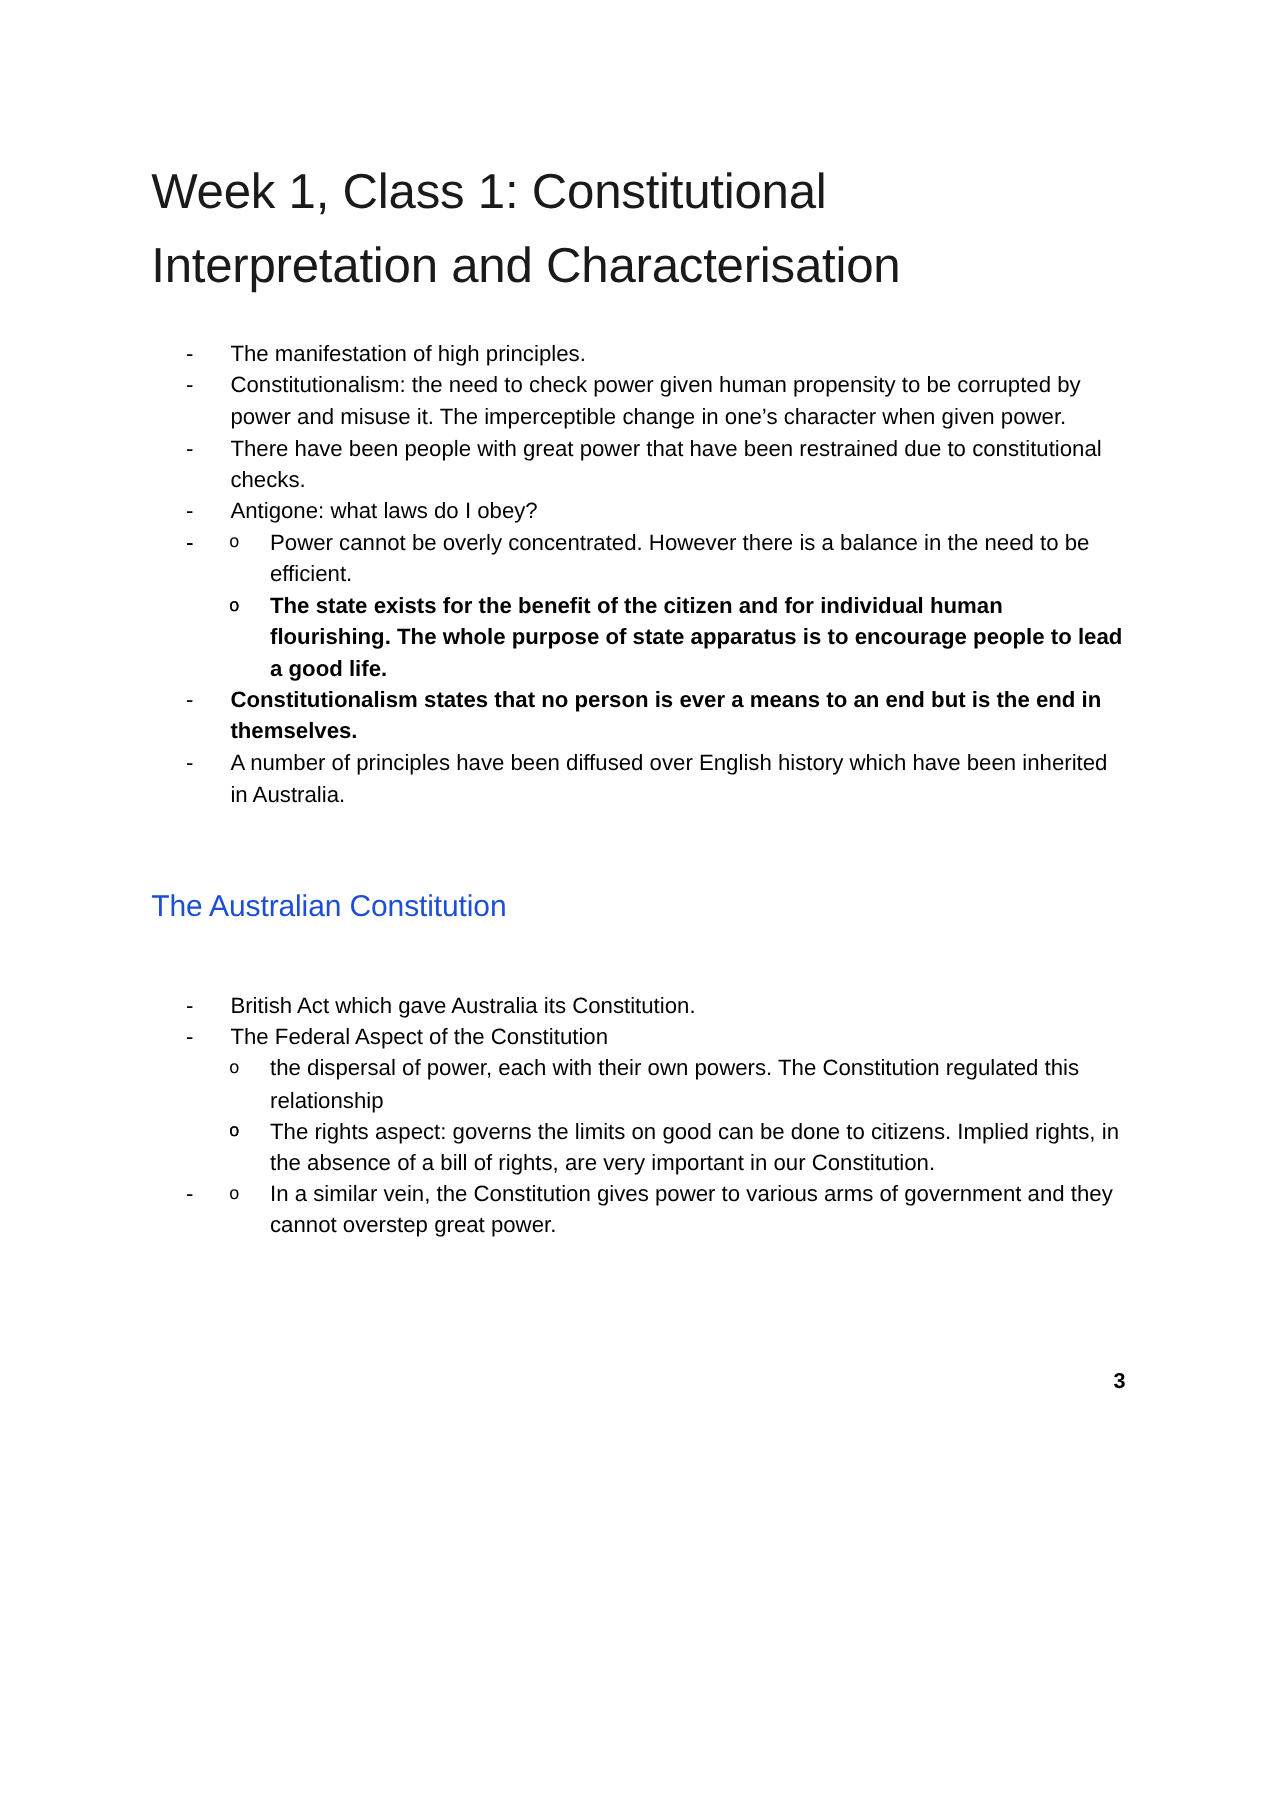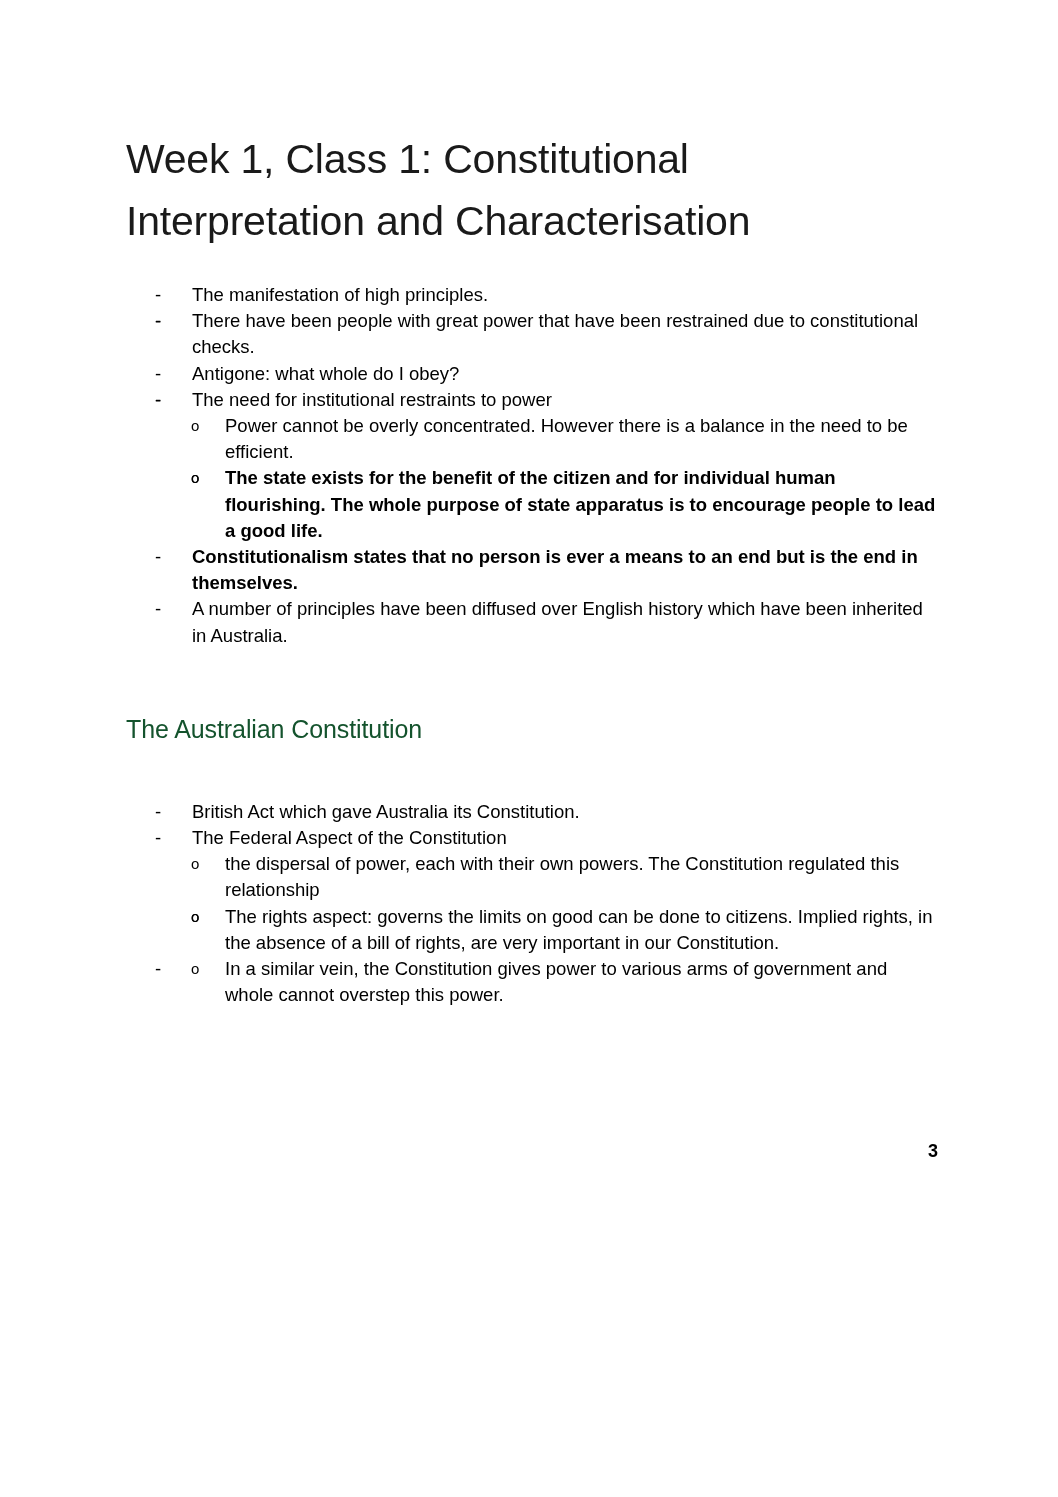--- a/index.html
+++ b/index.html
@@ -110,50 +110,50 @@
 
 <div class="page" style="background: rgb(255, 255, 255);">
   <div class="content">
 
     <h1 class="doc-title">Week 1, Class 1: Constitutional Interpretation and Characterisation</h1>
 
     <div class="gap-title-list"></div>
 
     <ul class="lvl1" id="list-section1">
         <li class="bullet1"><span class="marker">-</span><span class="txt">The manifestation of high principles.</span></li>
+        <li class="bullet1"><span class="marker">-</span><span class="txt">Constitutionalism: the need to check power given human propensity to be corrupted by power and misuse it. The imperceptible change in one’s character when given power.</span></li>
+        <li class="bullet1"><span class="marker">-</span><span class="txt">There have been people with great power that have been restrained due to constitutional checks.</span></li>
+        <li class="bullet1"><span class="marker">-</span><span class="txt">Antigone: what laws do I obey?</span></li>
         <li class="bullet1"><span class="marker">-</span></li>
-        <li class="bullet1"><span class="marker">-</span><span class="txt">There have been people with great power that have been restrained due to constitutional checks.</span></li>
-        <li class="bullet1"><span class="marker">-</span><span class="txt">Antigone: what whole do I obey?</span></li>
         <li class="bullet1"><span class="marker">-</span></li>
-        <li class="bullet1"><span class="marker">-</span><span class="txt">The need for institutional restraints to power</span></li>
         <ul class="lvl2">
           <li class="bullet2"><span class="marker">o</span><span class="txt">Power cannot be overly concentrated. However there is a balance in the need to be efficient.</span></li>
           <li class="bullet2"><span class="marker">o</span></li>
           <li class="bullet2"><span class="marker">o</span><span class="txt bold">The state exists for the benefit of the citizen and for individual human flourishing. The whole purpose of state apparatus is to encourage people to lead a good life.</span></li>
         </ul>
         <li class="bullet1"><span class="marker">-</span><span class="txt bold">Constitutionalism states that no person is ever a means to an end but is the end in themselves.</span></li>
         <li class="bullet1"><span class="marker">-</span><span class="txt">A number of principles have been diffused over English history which have been inherited in Australia.</span></li>
       </ul>
 
     <div class="gap-list-heading"></div>
 
-    <h2 class="section-heading" style="color: #14532d;">The Australian Constitution</h2>
+    <h2 class="section-heading" style="color: #1d4ed8;">The Australian Constitution</h2>
 
     <div class="gap-heading-list"></div>
 
     <ul class="lvl1" id="list-section2">
         <li class="bullet1"><span class="marker">-</span><span class="txt">British Act which gave Australia its Constitution.</span></li>
         <li class="bullet1"><span class="marker">-</span><span class="txt">The Federal Aspect of the Constitution</span></li>
         <ul class="lvl2">
           <li class="bullet2"><span class="marker">o</span><span class="txt">the dispersal of power, each with their own powers. The Constitution regulated this relationship</span></li>
           <li class="bullet2"><span class="marker">o</span></li>
           <li class="bullet2"><span class="marker">o</span><span class="txt">The rights aspect: governs the limits on good can be done to citizens. Implied rights, in the absence of a bill of rights, are very important in our Constitution.</span></li>
         </ul>
         <li class="bullet1"><span class="marker">-</span></li>
         <ul class="lvl2">
-          <li class="bullet2"><span class="marker">o</span><span class="txt">In a similar vein, the Constitution gives power to various arms of government and whole cannot overstep this power.</span></li>
+          <li class="bullet2"><span class="marker">o</span><span class="txt">In a similar vein, the Constitution gives power to various arms of government and they cannot overstep great power.</span></li>
         </ul>
       </ul>
 
   </div>
 
   <div class="page-number">3</div>
 </div>
 
 </body></html>

